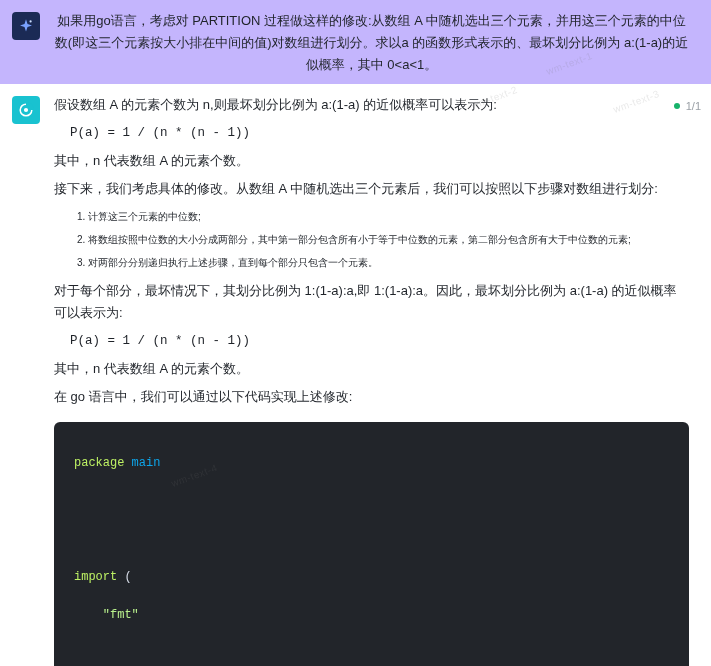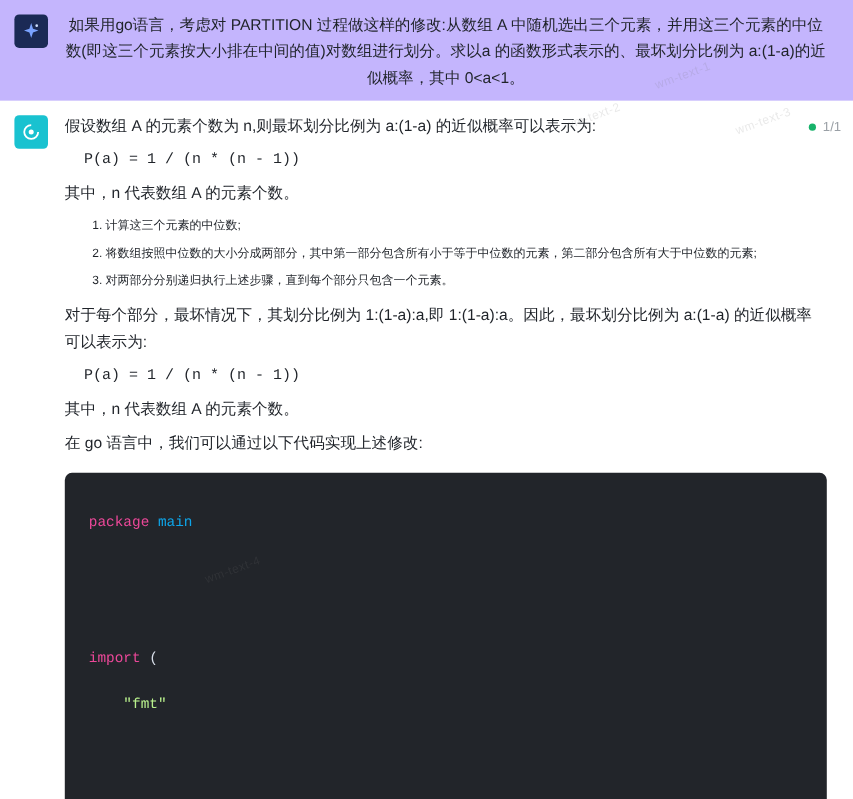--- a/index.html
+++ b/index.html
@@ -118,21 +118,21 @@
     padding: 22px 20px 20px 20px;
     box-sizing: border-box;
     font-family: "Liberation Mono", "DejaVu Sans Mono", monospace;
     font-size: 12px;
     line-height: 38px;
     color: #d8dee9;
     overflow: hidden;
     min-height: 280px;
   }
   .code-line { white-space: pre; }
-  .tok-kw { color: #ec4899; }
+  .tok-kw { color: #bef264; }
   .tok-fn { color: #0ea5e9; }
   .tok-str { color: #b9f18d; }
   .tok-punct { color: #d8dee9; }
 
   
   .wm {
     position: absolute;
     font-size: 10px;
     color: rgba(120,120,120,0.16);
     transform: rotate(-20deg);
@@ -164,20 +164,21 @@
         <circle cx="9" cy="9" r="8" fill="#19c2d0"></circle>
         <path d="M9 3.2 A5.8 5.8 0 1 0 14.8 9" fill="none" stroke="#ffffff" stroke-width="1.5"></path>
         <circle cx="9" cy="9" r="2.1" fill="#ffffff"></circle>
       </svg>
     </div>
 
     <div class="msg-body">
       <p class="para">假设数组 A 的元素个数为 n,则最坏划分比例为 a:(1-a) 的近似概率可以表示为:</p>
       <p class="mono-line">P(a) = 1 / (n * (n - 1))</p>
       <p class="para">其中，n 代表数组 A 的元素个数。</p>
+      <p class="para">接下来，我们考虑具体的修改。从数组 A 中随机选出三个元素后，我们可以按照以下步骤对数组进行划分:</p>
 
       <ol class="steps">
         <li>计算这三个元素的中位数;</li>
         <li>将数组按照中位数的大小分成两部分，其中第一部分包含所有小于等于中位数的元素，第二部分包含所有大于中位数的元素;</li>
         <li>对两部分分别递归执行上述步骤，直到每个部分只包含一个元素。</li>
       </ol>
 
       <p class="para">对于每个部分，最坏情况下，其划分比例为 1:(1-a):a,即 1:(1-a):a。因此，最坏划分比例为 a:(1-a) 的近似概率可以表示为:</p>
       <p class="mono-line">P(a) = 1 / (n * (n - 1))</p>
       <p class="para">其中，n 代表数组 A 的元素个数。</p>

